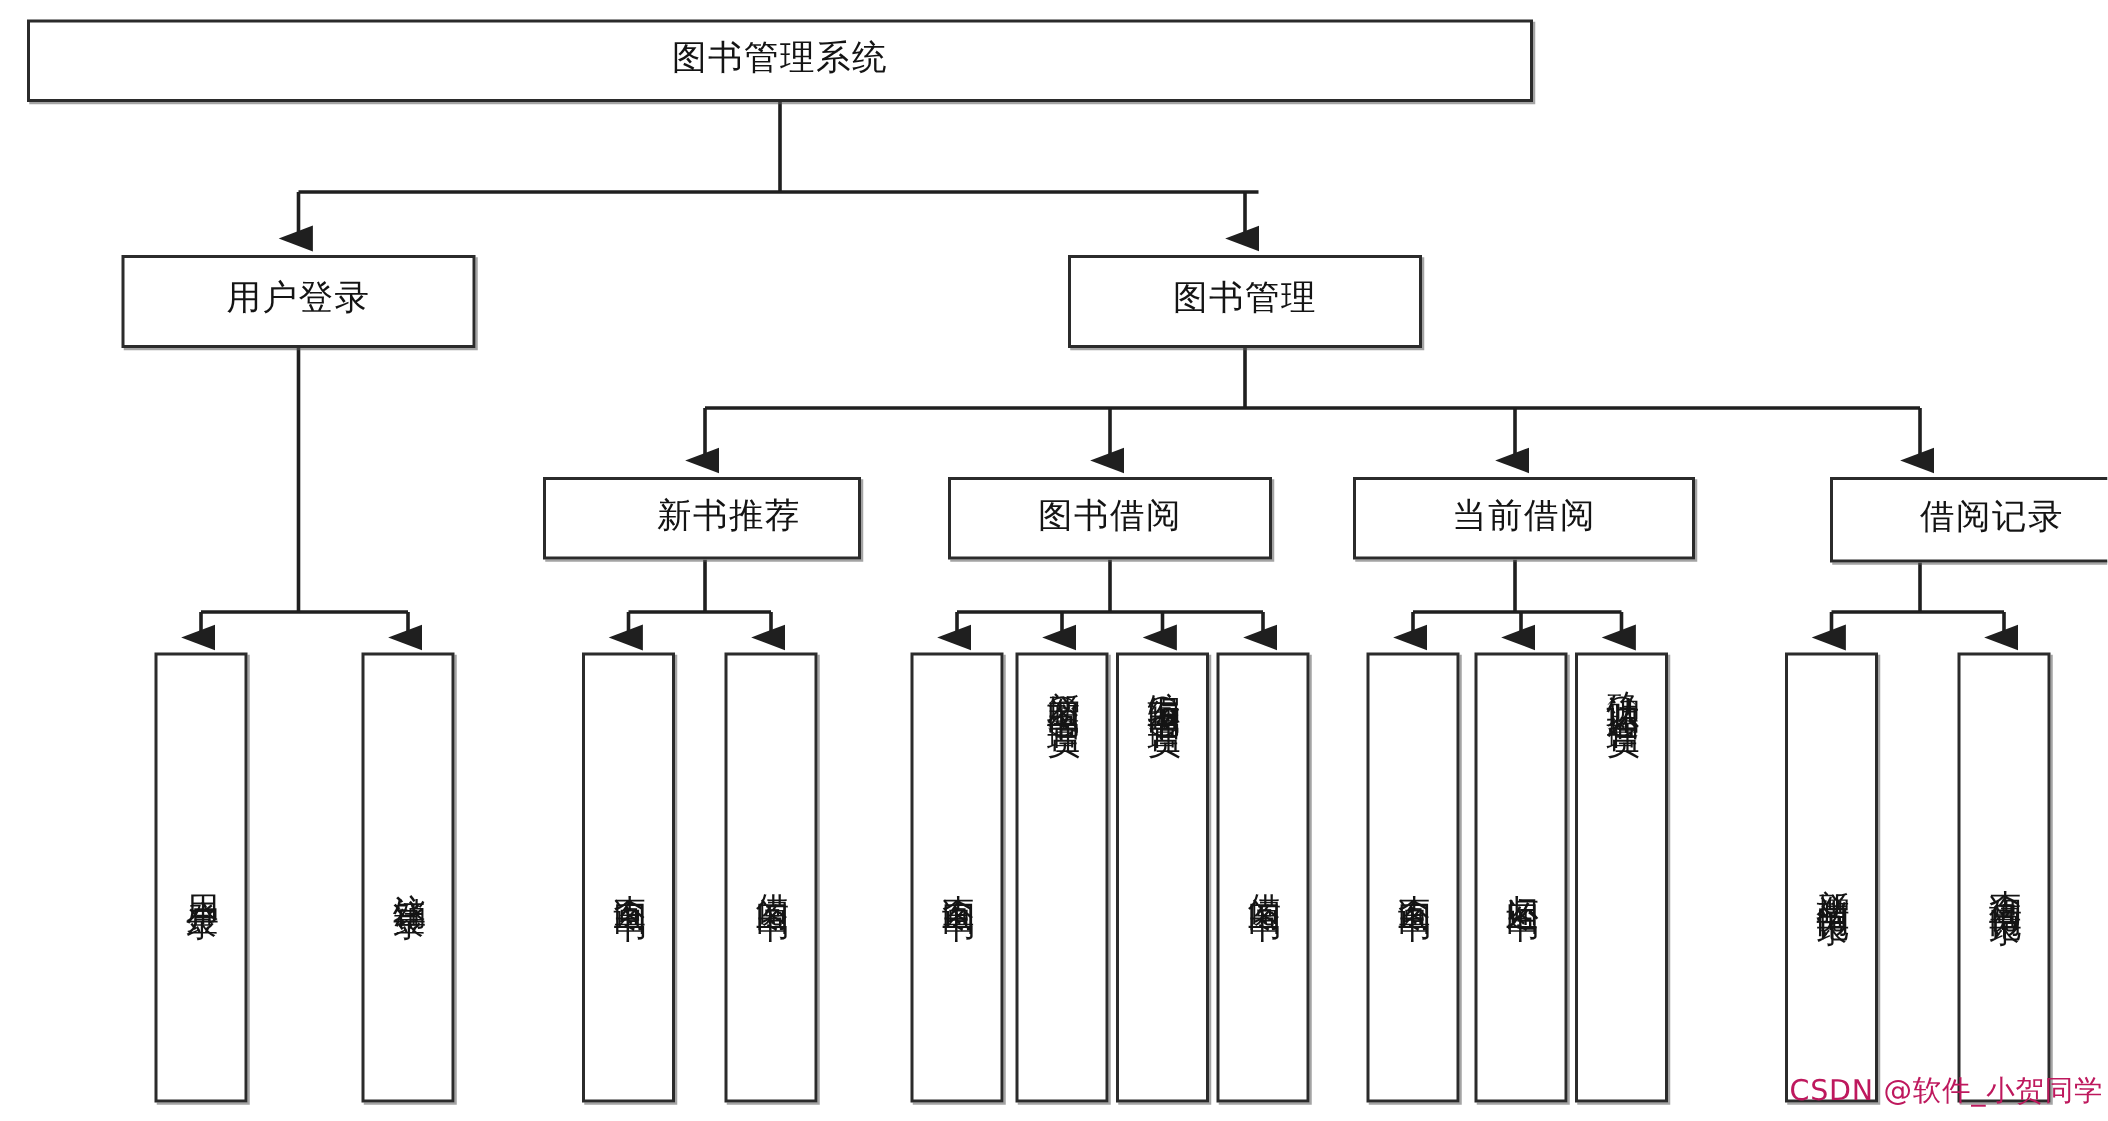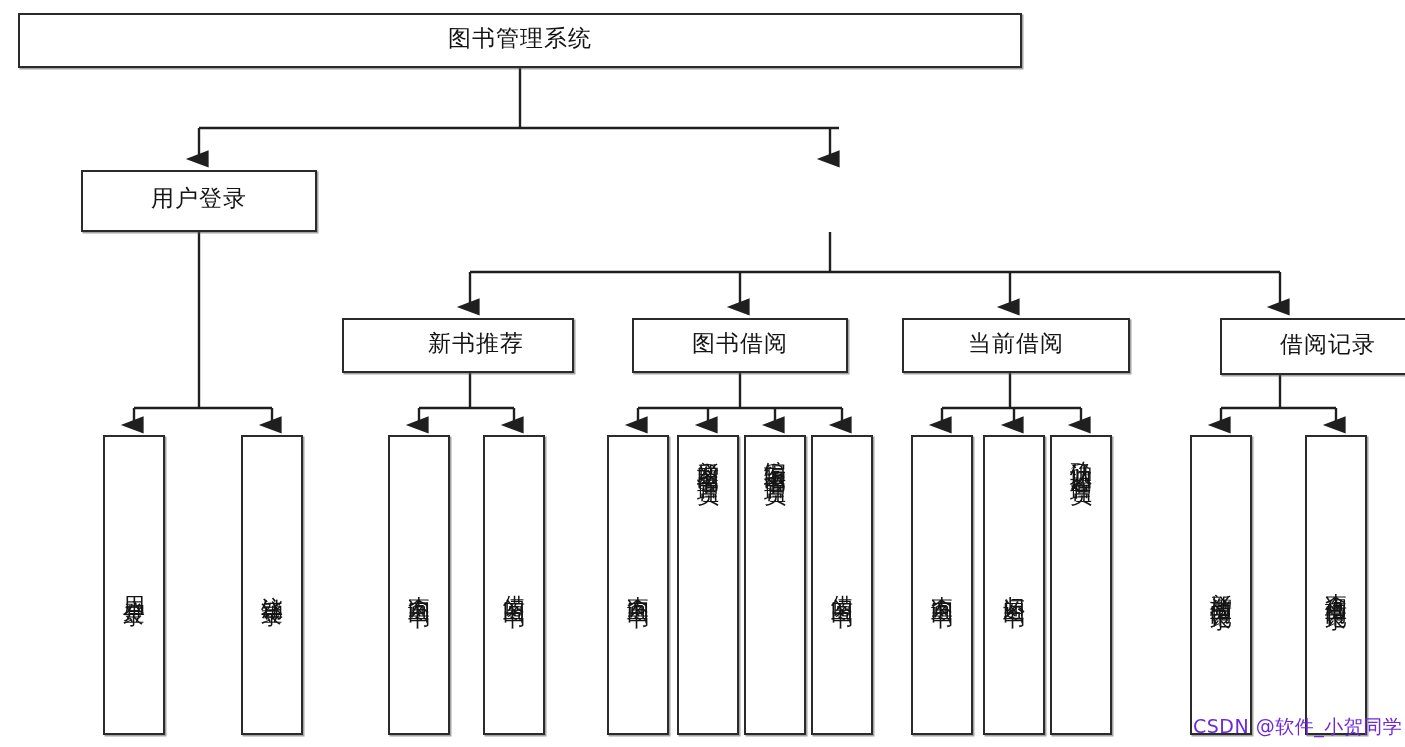--- a/index.html
+++ b/index.html
@@ -132,22 +132,25 @@
     </g>
   </svg>
 
   <div class="node horiz" id="node-root" style="left: 18px; top: 13px; width: 1004px; height: 55px;">
     <span class="label">图书管理系统</span>
   </div>
 
   <div class="node horiz" id="node-l2-0" style="left: 81px; top: 170px; width: 236px; height: 62px;">
     <span class="label">用户登录</span>
   </div>
-
-  <div class="node horiz" id="node-l3-0" style="left: 342px; top: 318px; width: 232px; height: 55px; padding-left: 36px;">
+  <div class="node horiz" id="node-l2-1" style="left: 712px; top: 170px; width: 236px; height: 62px;">
+    <span class="label">图书管理</span>
+  </div>
+
+  <div class="node horiz" id="node-l3-0" style="left: 362px; top: 318px; width: 212px; height: 55px; padding-left: 36px;">
     <span class="label">新书推荐</span>
   </div>
   <div class="node horiz" id="node-l3-1" style="left: 632px; top: 318px; width: 216px; height: 55px; text-align: right;">
     <span class="label">图书借阅</span>
   </div>
   <div class="node horiz" id="node-l3-2" style="left: 902px; top: 318px; width: 228px; height: 55px;">
     <span class="label">当前借阅</span>
   </div>
   <div class="node horiz" id="node-l3-3" style="left: 1220px; top: 318px; width: 216px; height: 57px;">
     <span class="label">借阅记录</span>
@@ -186,15 +189,15 @@
   <div class="node vert topaligned" id="node-leaf-10" style="left: 1050px; top: 435px; width: 62px; height: 300px;">
     <span class="label">确认归还（管理员）</span>
   </div>
   <div class="node vert centered" id="node-leaf-11" style="left: 1190px; top: 435px; width: 62px; height: 300px;">
     <span class="label">新增借阅记录</span>
   </div>
   <div class="node vert centered" id="node-leaf-12" style="left: 1305px; top: 435px; width: 62px; height: 300px;">
     <span class="label">查询借阅记录</span>
   </div>
 
-  <div class="watermark" id="watermark" style="left: 1193px; top: 714px; color: #6d28d9;">CSDN @软件_小贺同学</div>
+  <div class="watermark" id="watermark" style="left: 1193px; top: 714px; color: #be185d;">CSDN @软件_小贺同学</div>
 
 </div>
 
 </body></html>

